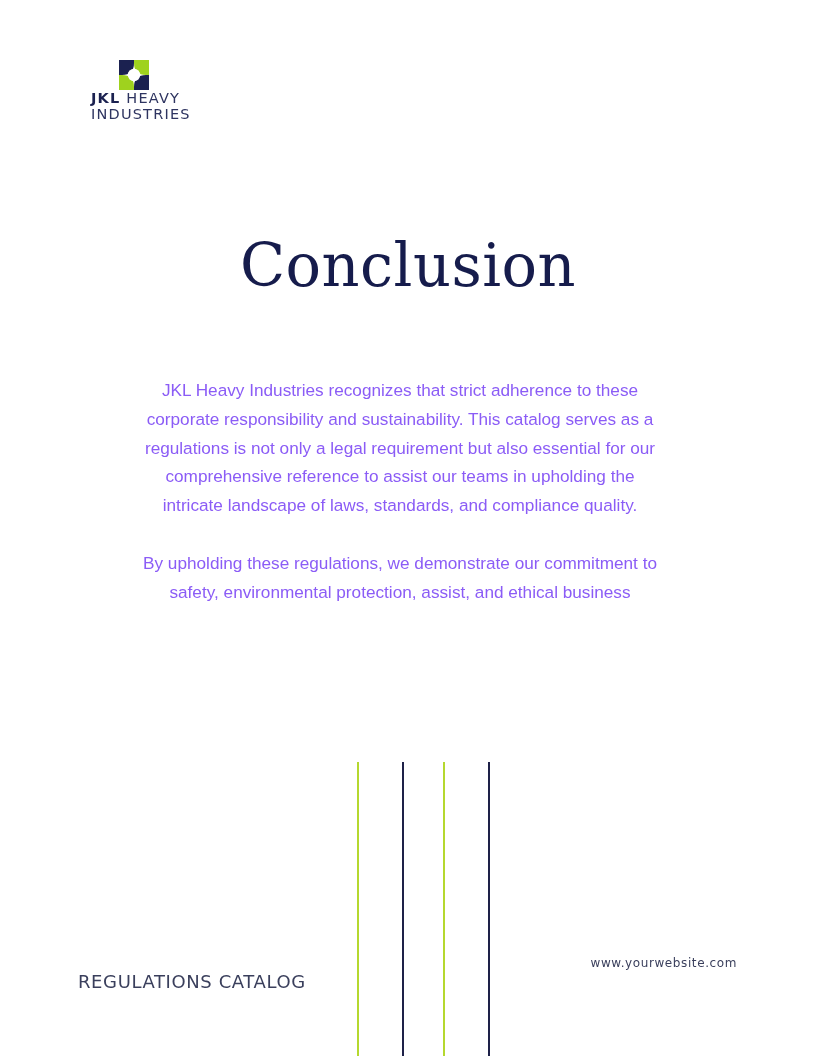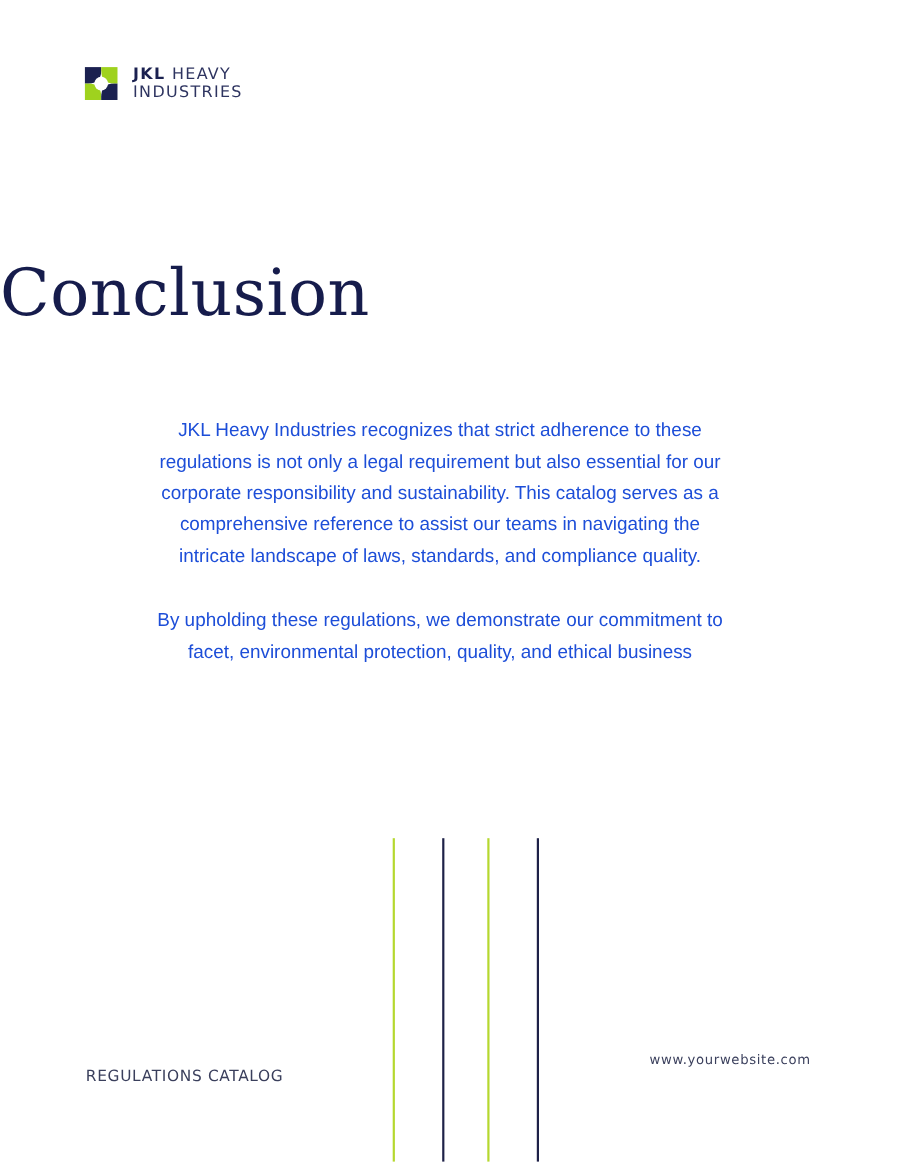--- a/index.html
+++ b/index.html
@@ -1,47 +1,47 @@
 <!DOCTYPE html>
 <html><head>
   <meta charset="utf-8">
   <style>
     html, body { margin: 0; padding: 0; }
     body {
       width: 816px; height: 1056px; position: relative; overflow: hidden;
       background: #ffffff;
       font-family: "DejaVu Sans", sans-serif;
     }
-    .logo { position: absolute; left: 77px; top: 60px; display: flex; align-items: center; }
+    .logo { position: absolute; left: 77px; top: 60px; display: flex; align-items: center; flex-direction: column; }
     .logo-mark { width: 30px; height: 30px; display: block; }
     .logo-text {
       margin-left: 14px; color: #1b2150; font-size: 14.5px; line-height: 16px;
       letter-spacing: 1.2px; font-family: "DejaVu Sans", sans-serif;
     }
     .logo-text .bold { font-weight: bold; }
     .logo-text .thin { color: #2e3460; }
 
     .title {
-      position: absolute; left: 0; right: 0; top: 226px; text-align: left;
+      position: absolute; left: 0; right: 0; top: 226px; text-align: center;
       font-family: "DejaVu Serif", "Liberation Serif", serif;
       font-size: 59px; line-height: 80px; color: #161c4c; letter-spacing: 0.5px;
     }
-    .para { position: absolute; left: 0; right: 16px; text-align: center; color: #1d4ed8;
+    .para { position: absolute; left: 0; right: 16px; text-align: center; color: #8b5cf6;
       font-family: "Liberation Sans", sans-serif; font-size: 17.2px; }
     .para .line { display: block; height: 28.8px; line-height: 28.8px; white-space: nowrap; }
     .p1 { top: 376px; }
     .p2 { top: 549px; }
 
     .vline { position: absolute; top: 762px; height: 294px; width: 2px; }
     .lime { background: #b5d82f; }
     .navy { background: #1e2148; }
 
     .footer-left {
       position: absolute; left: 78px; top: 971px; color: #3a3f5c;
-      font-family: "DejaVu Sans", sans-serif; font-size: 14px; letter-spacing: 0.6px;
+      font-family: "DejaVu Sans", sans-serif; font-size: 18px; letter-spacing: 0.6px;
     }
     .footer-right {
       position: absolute; right: 79px; top: 916px; color: #3a3f5c;
       font-family: "DejaVu Sans", sans-serif; font-size: 12px; letter-spacing: 0.6px; margin-top: 40px;
     }
   </style>
 </head>
 <body>
 
 <div class="logo">
@@ -57,29 +57,29 @@
   <div class="logo-text">
     <div><span class="bold">JKL</span><span class="thin"> HEAVY</span></div>
     <div class="thin">INDUSTRIES</div>
   </div>
 </div>
 
 <h1 class="title" style="margin:0;font-weight:normal;">Conclusion</h1>
 
 <div class="para p1">
   <span class="line">JKL Heavy Industries recognizes that strict adherence to these</span>
+  <span class="line">corporate responsibility and sustainability. This catalog serves as a</span>
   <span class="line">regulations is not only a legal requirement but also essential for our</span>
-  <span class="line">corporate responsibility and sustainability. This catalog serves as a</span>
-  <span class="line">comprehensive reference to assist our teams in navigating the</span>
+  <span class="line">comprehensive reference to assist our teams in upholding the</span>
   <span class="line">intricate landscape of laws, standards, and compliance quality.</span>
 </div>
 
 <div class="para p2">
   <span class="line">By upholding these regulations, we demonstrate our commitment to</span>
-  <span class="line">facet, environmental protection, quality, and ethical business</span>
+  <span class="line">safety, environmental protection, assist, and ethical business</span>
 </div>
 
 <div class="vline lime" style="left:357px;"></div>
 <div class="vline navy" style="left:402px;"></div>
 <div class="vline lime" style="left:443px;"></div>
 <div class="vline navy" style="left:488px;"></div>
 
 <div class="footer-left">REGULATIONS CATALOG</div>
 <div class="footer-right">www.yourwebsite.com</div>
 

